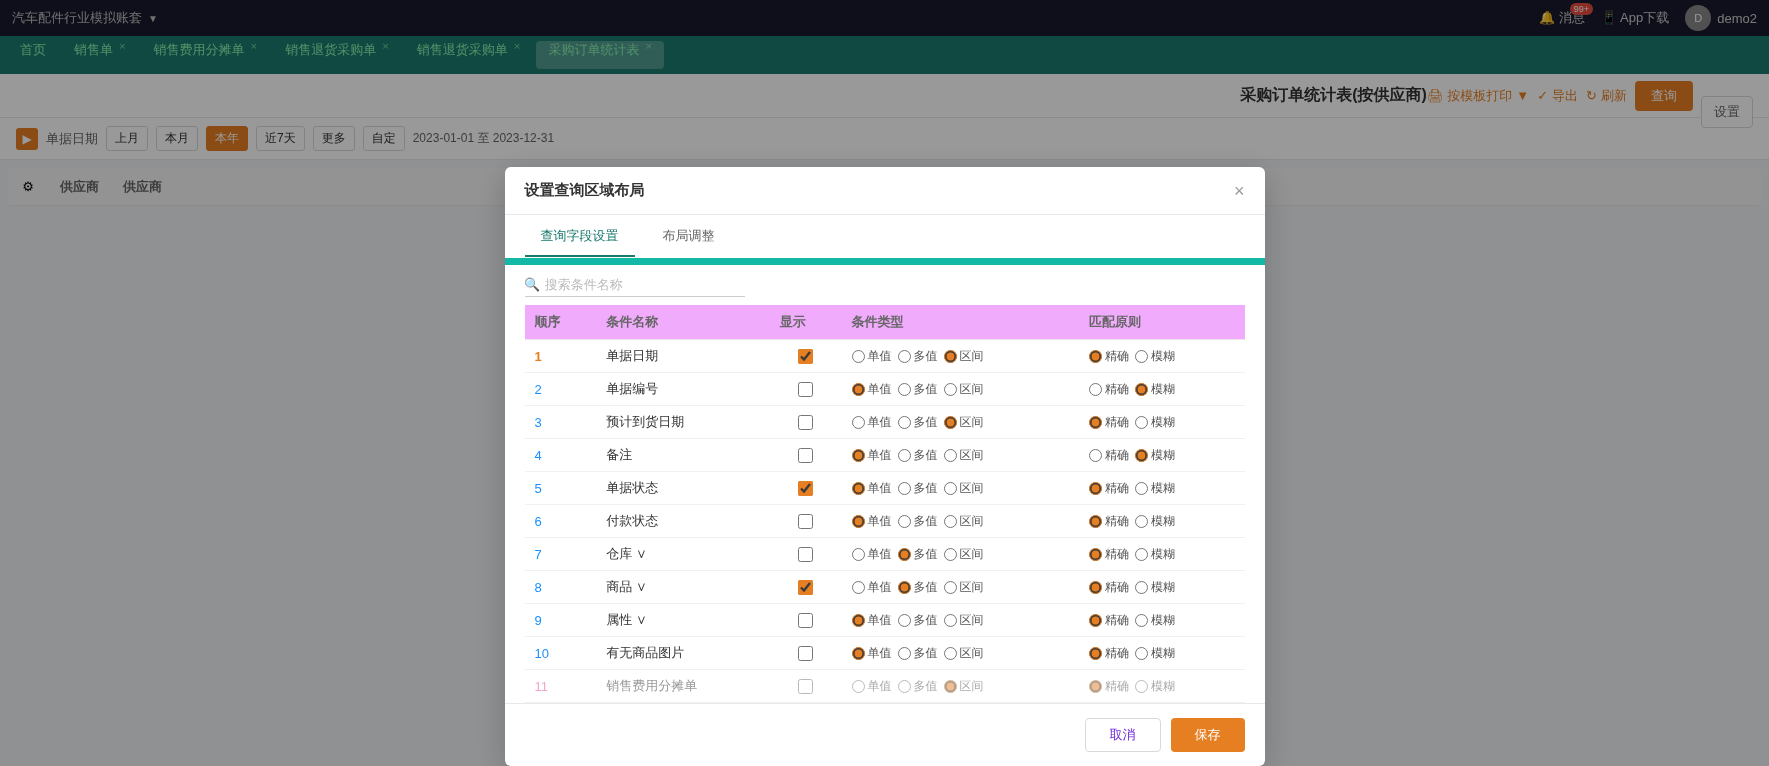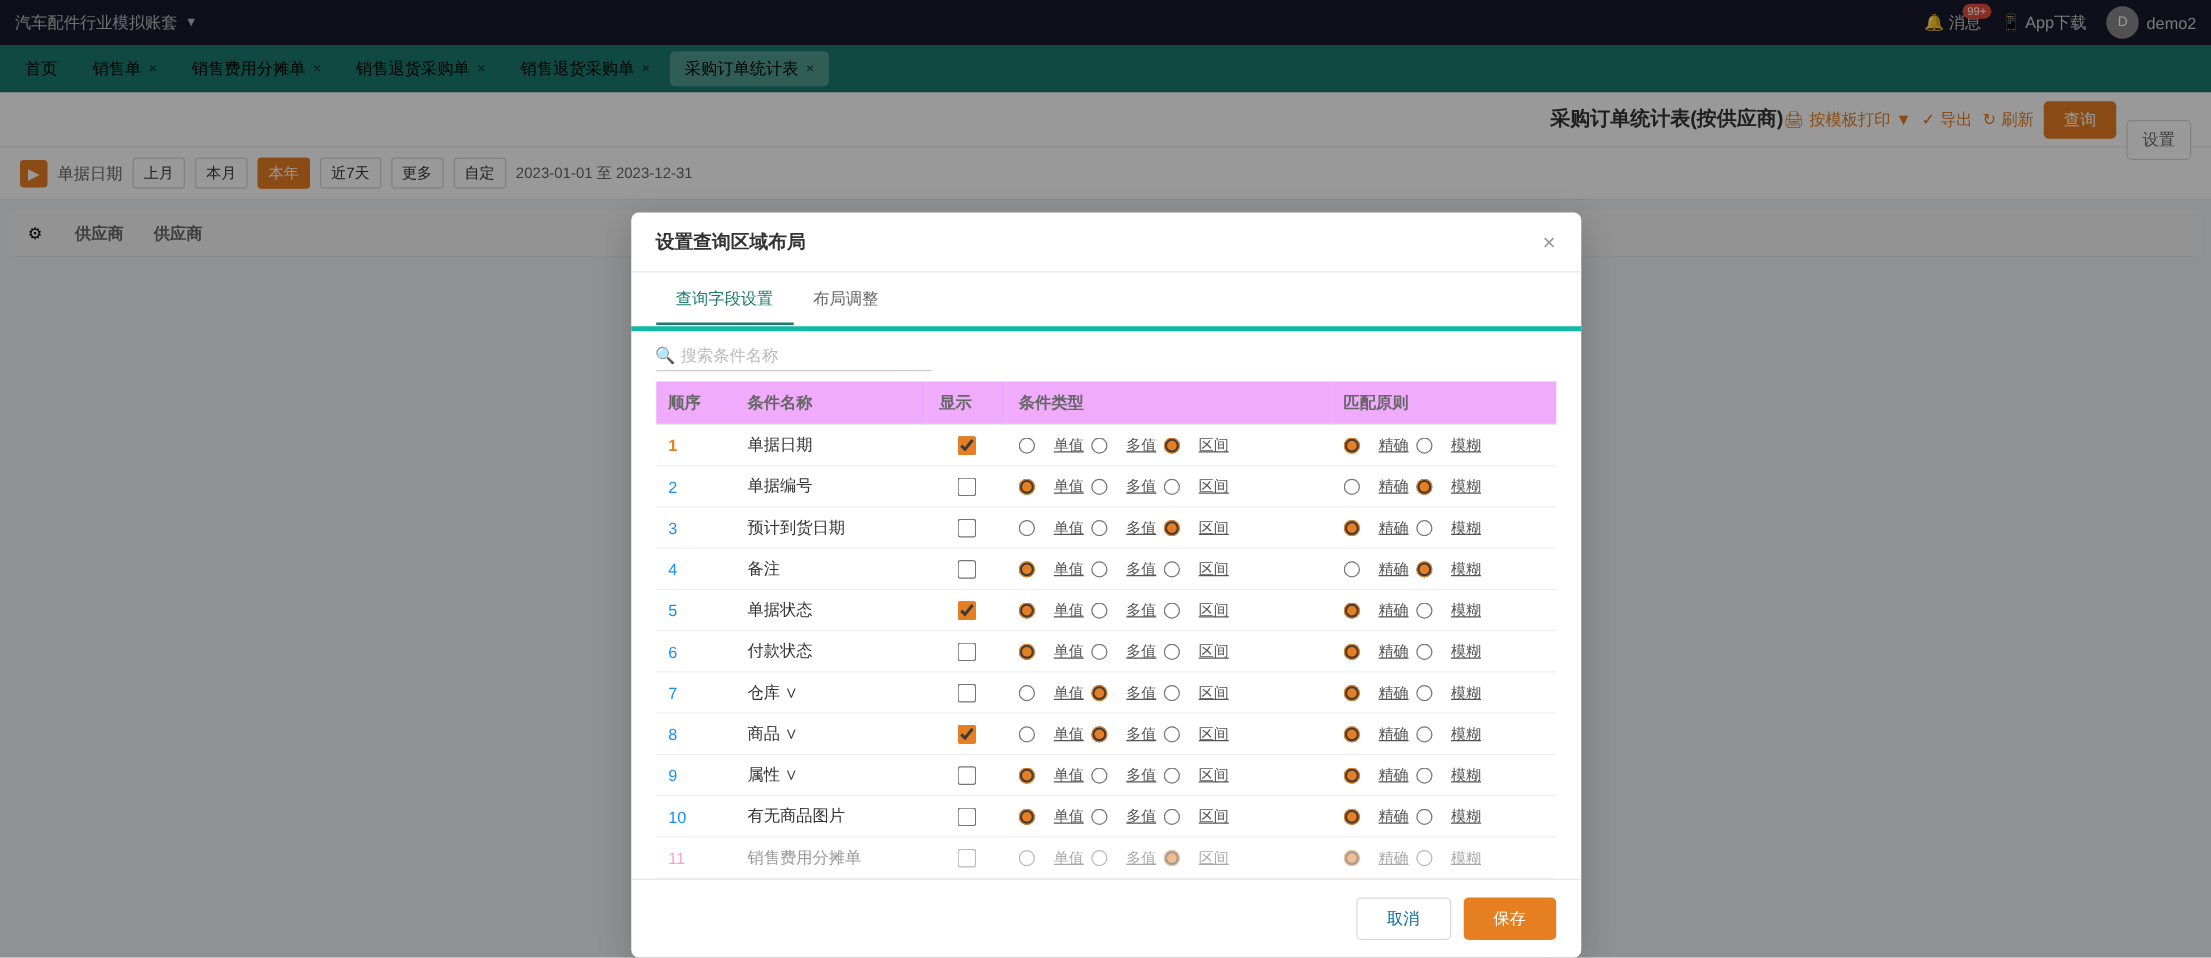--- a/index.html
+++ b/index.html
@@ -28,25 +28,25 @@
       display: flex;
       align-items: center;
       padding: 0 8px;
       gap: 4px;
     }
     .navtab {
       height: 28px;
       padding: 0 12px;
       border-radius: 4px;
       display: flex;
-      align-items: center;
-      color: #000000;
+      color: #86efac;
       font-size: 13px;
       cursor: pointer;
       white-space: nowrap;
+      font-family: Liberation Mono, monospace;
     }
     .navtab.active { background: rgba(255,255,255,0.25); }
     .navtab .close-x { margin-left: 6px; font-size: 11px; opacity: 0.7; }
     .navtab-home { background: transparent; }
 
     
     .page-header {
       height: 44px;
       background: #fff;
       border-bottom: 1px solid #e8e8e8;
@@ -121,22 +121,22 @@
       justify-content: space-between;
       padding: 0 20px;
     }
     .modal-title { font-size: 15px; font-weight: 600; color: #333; }
     .modal-close { cursor: pointer; color: #999; font-size: 18px; line-height: 1; }
 
     
     .modal-tabs {
       display: flex;
       padding: 2px 20px;
-      border-bottom: 4px solid #14b8a6;
-      gap: 0;
+      border-bottom: 7px solid #14b8a6;
+      gap: 12px;
     }
     .modal-tab {
       padding: 10px 16px;
       font-size: 13px;
       color: #666;
       cursor: pointer;
       border-bottom: 2px solid transparent;
       margin-bottom: -1px;
     }
     .modal-tab.active { color: #1a7a6e; border-bottom-color: #1a7a6e; font-weight: 500; }
@@ -190,42 +190,42 @@
       color: #333;
       vertical-align: middle;
     }
 
     
     .cb-wrap { display: flex; align-items: center; justify-content: center; }
     input[type="checkbox"] { width: 15px; height: 15px; cursor: pointer; accent-color: #e67e22; }
 
     
     .radio-group { display: flex; align-items: center; gap: 6px; }
-    .radio-item { display: flex; align-items: center; gap: 15px; font-size: 12px; color: #555; cursor: pointer; white-space: nowrap; text-decoration: underline; }
+    .radio-item { display: flex; align-items: center; gap: 3px; font-size: 12px; color: #555; cursor: pointer; white-space: nowrap; }
     input[type="radio"] { width: 13px; height: 13px; cursor: pointer; accent-color: #e67e22; }
 
     
     .modal-table-wrap::-webkit-scrollbar { width: 6px; }
     .modal-table-wrap::-webkit-scrollbar-track { background: #f5f5f5; }
     .modal-table-wrap::-webkit-scrollbar-thumb { background: #ccc; border-radius: 3px; }
 
     
     .modal-footer {
       padding: 14px 20px;
       border-top: 1px solid #e8e8e8;
       display: flex;
       justify-content: flex-end;
       gap: 10px;
     }
     .btn-cancel {
       padding: 7px 24px;
       border: 1px solid #d9d9d9;
       border-radius: 4px;
       background: #fff;
-      color: #0369a1;
+      color: #6d28d9;
       cursor: pointer;
       font-size: 13px;
     }
     .btn-save {
       padding: 7px 24px;
       border: none;
       border-radius: 4px;
       background: #e67e22;
       color: #fff;
       cursor: pointer;

